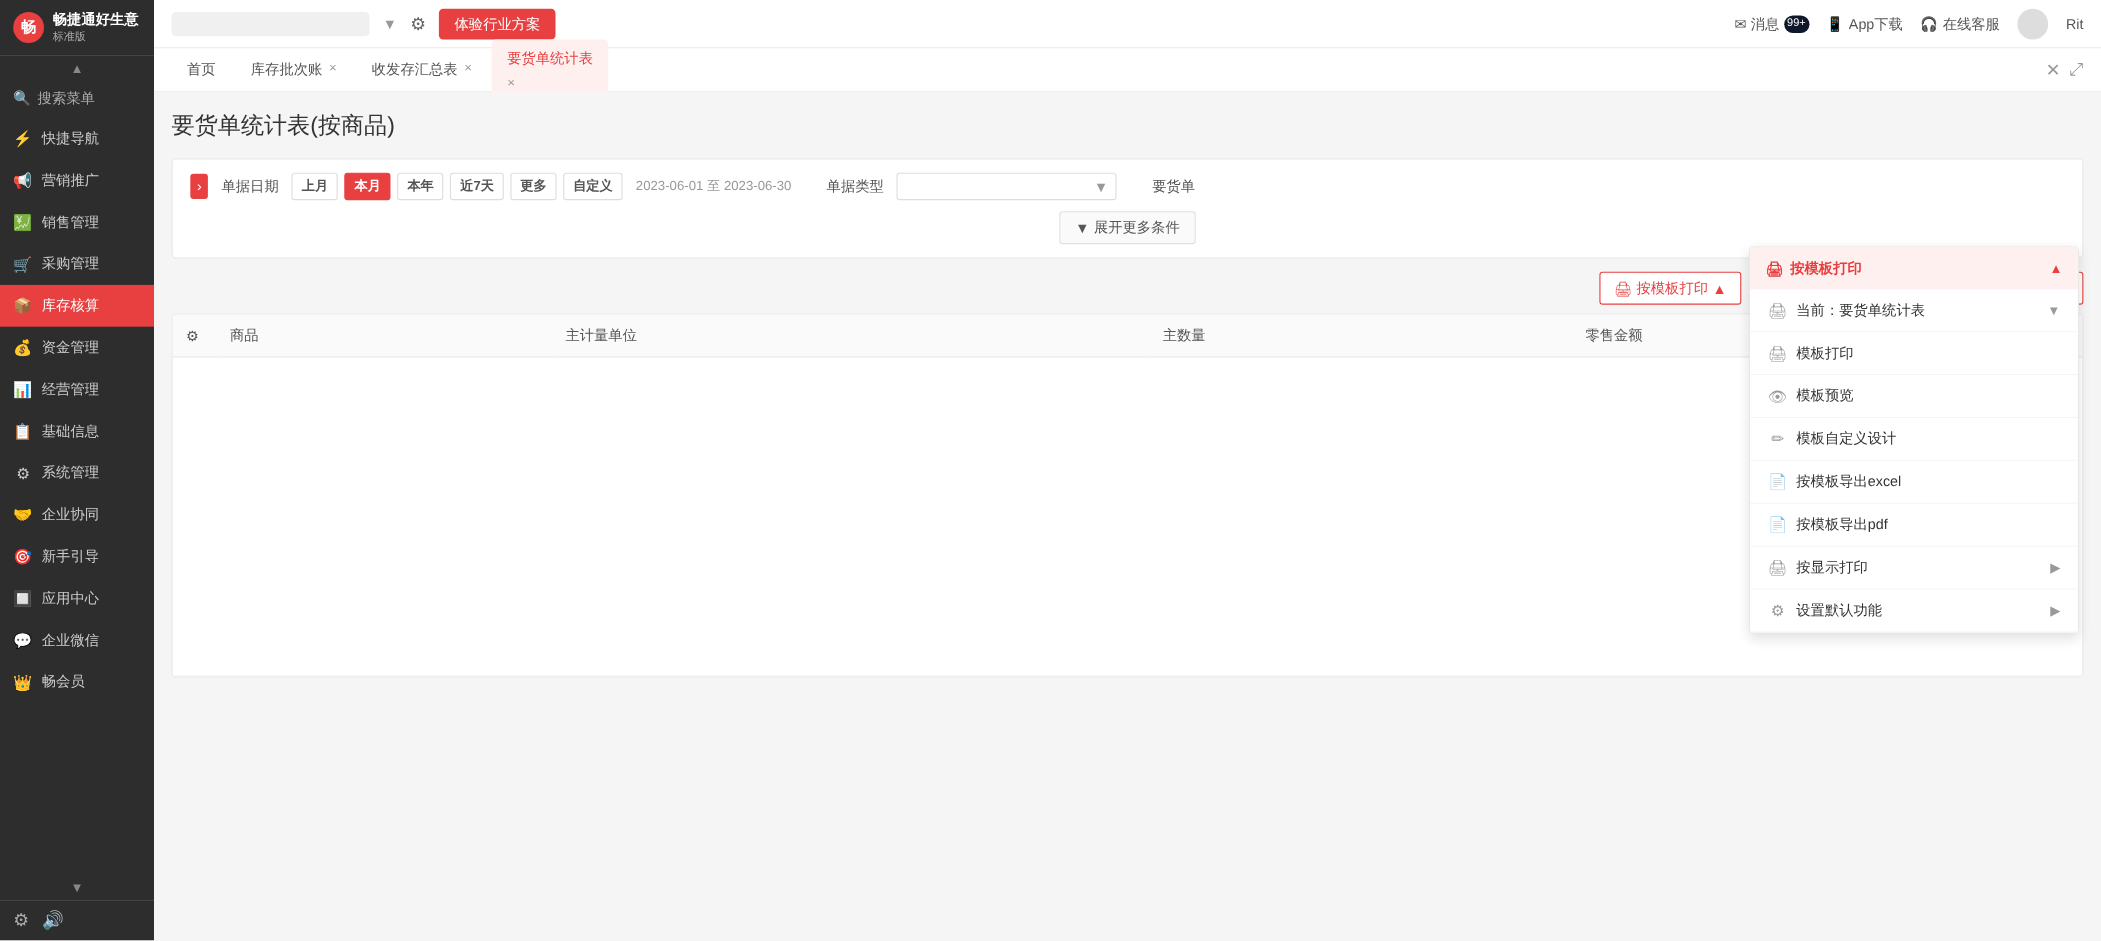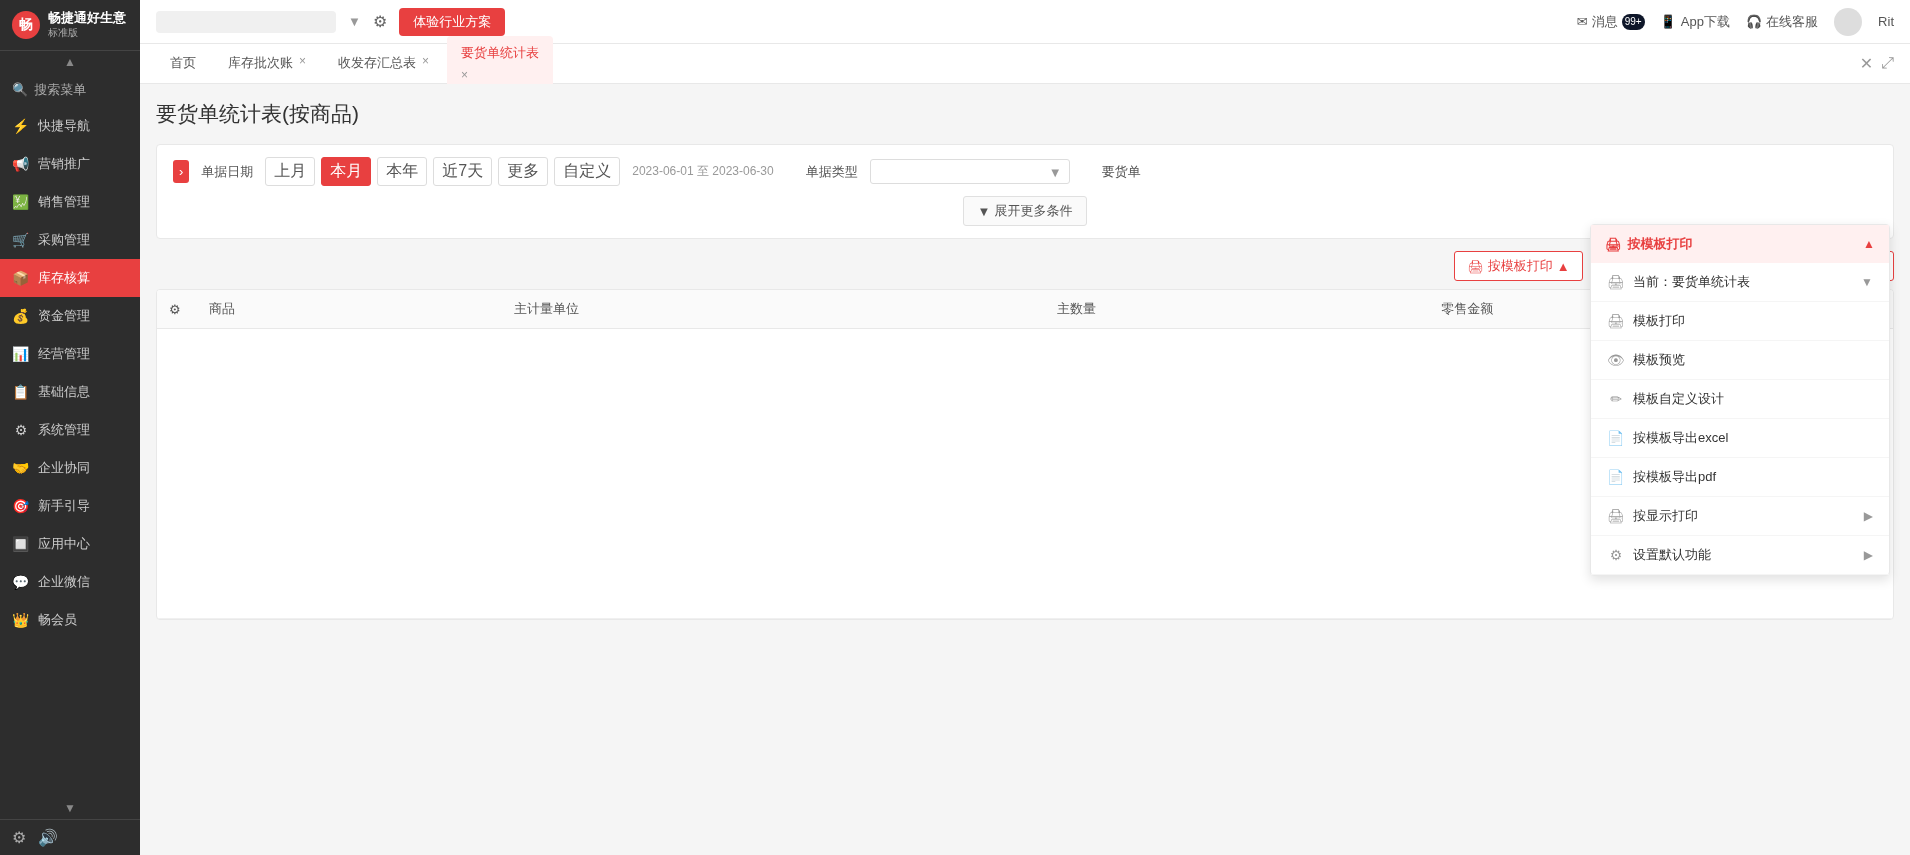--- a/index.html
+++ b/index.html
@@ -45,21 +45,21 @@
     
     .content { flex: 1; overflow: auto; padding: 16px; background: #f5f5f5; position: relative; }
     .page-title { font-size: 21px; font-weight: normal; color: #333; margin-bottom: 16px; }
 
     
     .filter-bar { background: #fff; border-radius: 4px; padding: 12px 16px; margin-bottom: 12px; border: 1px solid #e8e8e8; }
     .filter-row { display: flex; align-items: center; gap: 12px; flex-wrap: wrap; }
 
     
     .date-btns { display: flex; gap: 6px; align-items: center; flex-wrap: wrap; }
-    .date-btn { padding: 3px 8px; border: 1px solid #ddd; border-radius: 3px; cursor: pointer; color: #555; font-size: 16px; background: #fff; }
+    .date-btn { padding: 3px 8px; border: 1px solid #ddd; border-radius: 3px; cursor: pointer; color: #555; font-size: 12px; background: #fff; font-weight: bold; }
     .date-btn.active { background: #e84040; color: #ffffff; border-color: #e84040; }
     .date-range { color: #999; font-size: 12px; }
 
     
     .type-select { border: 1px solid #ddd; border-radius: 3px; padding: 4px 24px 4px 8px; font-size: 13px; color: #555; background: #fff; cursor: pointer; position: relative; appearance: none; -webkit-appearance: none; min-width: 200px; }
     .select-wrapper { position: relative; display: inline-block; }
     .select-arrow { position: absolute; right: 8px; top: 50%; transform: translateY(-50%); color: #999; pointer-events: none; }
 
     
     .table-container { background: #fff; border-radius: 4px; border: 1px solid #e8e8e8; overflow: hidden; }

